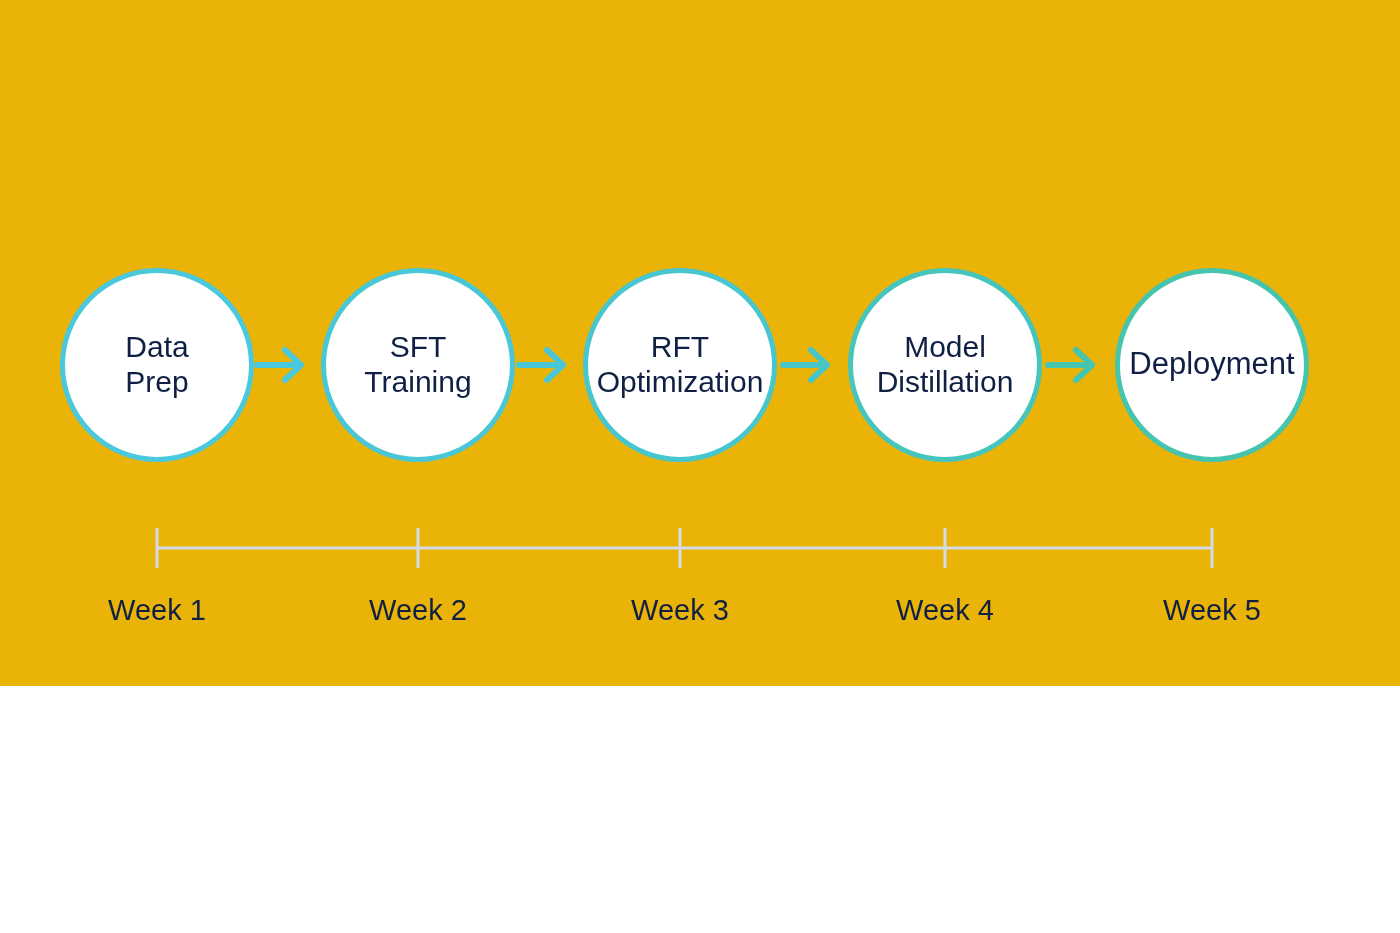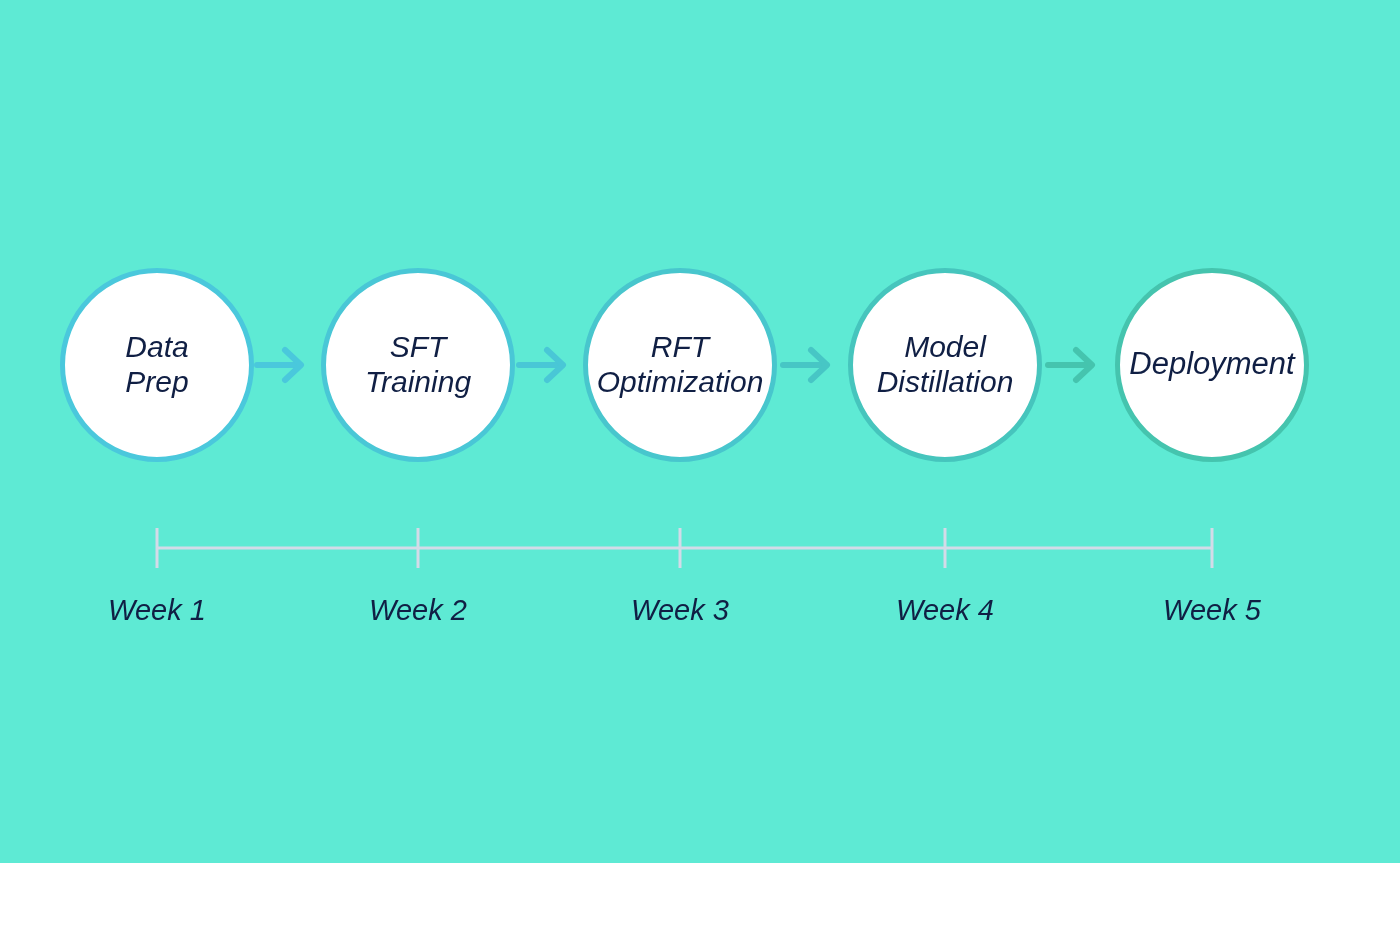--- a/index.html
+++ b/index.html
@@ -6,24 +6,23 @@
     margin: 0;
     padding: 0;
     background: #ffffff;
   }
   body {
     font-family: "Liberation Sans", sans-serif;
   }
   #canvas {
     position: relative;
     width: 1400px;
-    height: 863px;
-    background: #5eead4;
+    height: 686px;
+    background: #eab308;
     overflow: hidden;
-    font-style: italic;
   }
   #diagram-svg {
     position: absolute;
     left: 0;
     top: 0;
     width: 1400px;
     height: 933px;
     display: block;
   }
   .stage-label {

